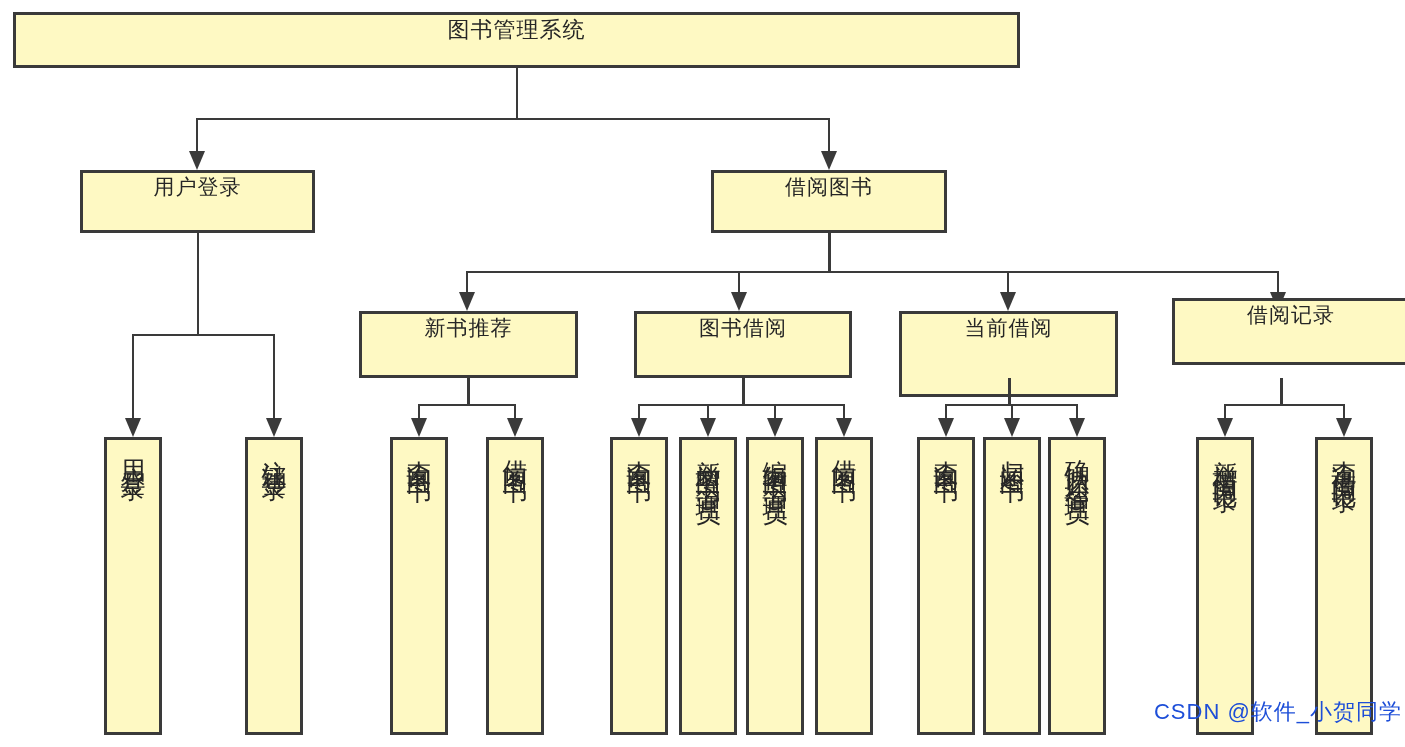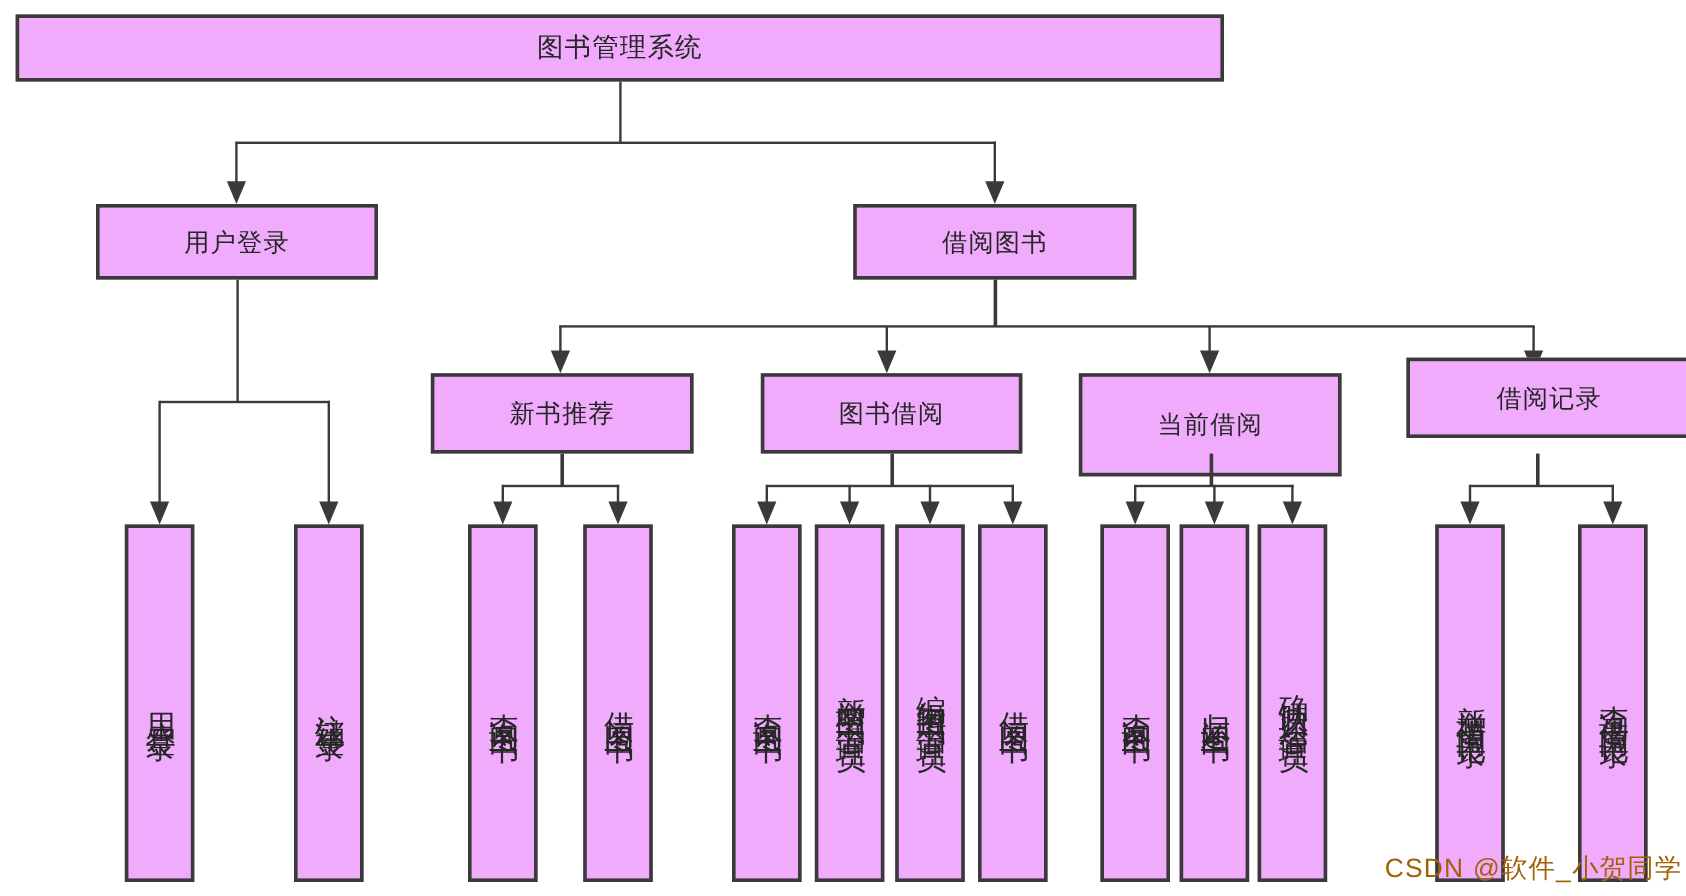--- a/index.html
+++ b/index.html
@@ -12,23 +12,23 @@
     position:relative;
     width:1405px;height:747px;
     background:var(--bg);
     font-family:"Liberation Sans","DejaVu Sans",sans-serif;
     overflow:hidden;
   }
   .box{
     position:absolute;
     box-sizing:border-box;
     border:3px solid var(--line);
-    background:#f0abfc;
+    background:#fef9c3;
     display:flex;
-    align-items:center;
+    align-items:flex-start;
     justify-content:center;
     color:var(--text);
   }
   .box.h span{
     font-size:21px;
     letter-spacing:1px;
     white-space:nowrap;
   }
   .box.top span{font-size:22px;}
   .box.leaf span{
@@ -61,23 +61,23 @@
     position:absolute;
     left:0;bottom:0;
     width:0;height:0;
     border-left:8.5px solid transparent;
     border-right:8.5px solid transparent;
     border-top:19px solid var(--line);
   }
   .watermark{
     position:absolute;
     right:3px;
-    bottom:8px;
+    bottom:20px;
     font-size:22px;
-    color:#a16207;
+    color:#1d4ed8;
     letter-spacing:1px;
     white-space:nowrap;
     z-index:5;
   }
 </style>
 </head>
 <body>
 
 <div id="canvas">
 

